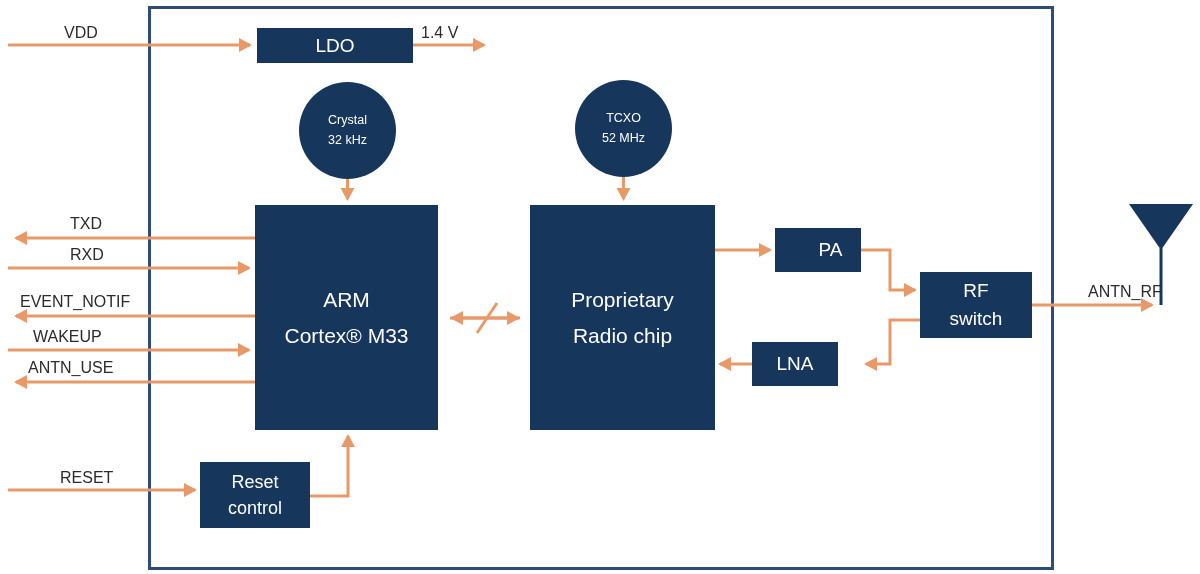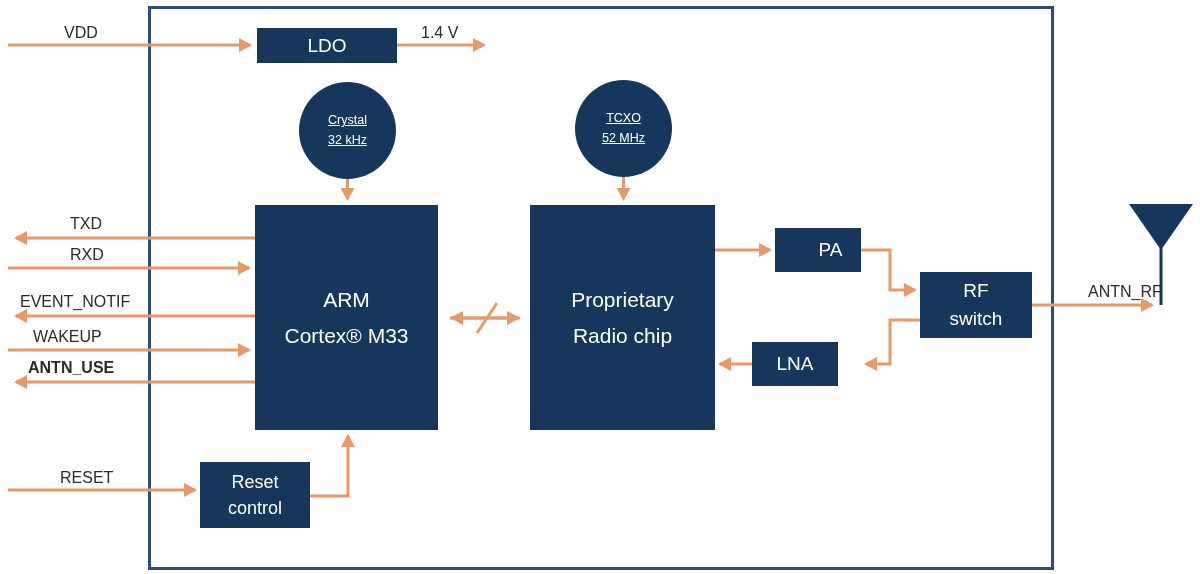--- a/index.html
+++ b/index.html
@@ -10,40 +10,40 @@
   .outer-border {
     position:absolute; left:148px; top:6px; width:900px; height:558px;
     border:3px solid #2d4b7c; z-index:1; box-sizing:content-box;
   }
   .wires { position:absolute; left:0; top:0; width:1200px; height:574px; z-index:2; }
   .box {
     position:absolute; background:#16365c; color:#ffffff;
     display:flex; flex-direction:column; align-items:center; justify-content:center;
     text-align:center; z-index:3; box-sizing:border-box;
   }
-  .circle { border-radius:50%;text-decoration:underline; }
-  .ldo      { left:257px; top:28px;  width:140px; height:35px; font-size:19px; }
+  .circle { border-radius:50%; }
+  .ldo      { left:257px; top:28px;  width:156px; height:35px; font-size:19px; }
   .crystal  { left:299px; top:82px;  width:97px;  height:97px; font-size:12.5px; line-height:1.55; }
   .tcxo     { left:575px; top:80px;  width:97px;  height:97px; font-size:12.5px; line-height:1.55;justify-content:center; }
   .arm      { left:255px; top:205px; width:183px; height:225px; font-size:21px; line-height:1.7; }
   .radio    { left:530px; top:205px; width:185px; height:225px; font-size:21px; line-height:1.7; }
   .pa       { left:775px; top:228px; width:86px;  height:44px;  font-size:19px;padding-left:25px; }
   .lna      { left:752px; top:342px; width:86px;  height:44px;  font-size:19px; }
   .rfswitch { left:920px; top:272px; width:112px; height:66px;  font-size:19px; line-height:1.45; }
   .resetctrl{ left:200px; top:462px; width:110px; height:66px;  font-size:18px; line-height:1.45; }
   .label {
     position:absolute; color:#2b2b2b; font-size:16px; z-index:3; white-space:nowrap;
   }
   .vdd-l     { left:64px;   top:24px; }
   .v14-l     { left:421px;  top:24px; }
   .txd-l     { left:70px;   top:215px; }
   .rxd-l     { left:70px;   top:246px; }
   .event-l   { left:20px;   top:293px; }
   .wakeup-l  { left:33px;   top:328px;text-align:center; }
-  .antnuse-l { left:28px;   top:359px;font-weight:bold; }
+  .antnuse-l { left:28px;   top:359px; }
   .reset-l   { left:60px;   top:469px; }
   .antnrf-l  { left:1064px; top:283px;margin-left:24px; }
 </style>
 </head>
 <body>
 
 <div class="stage">
 
   <svg class="wires" viewBox="0 0 1200 574" xmlns="http://www.w3.org/2000/svg">
     <defs>

